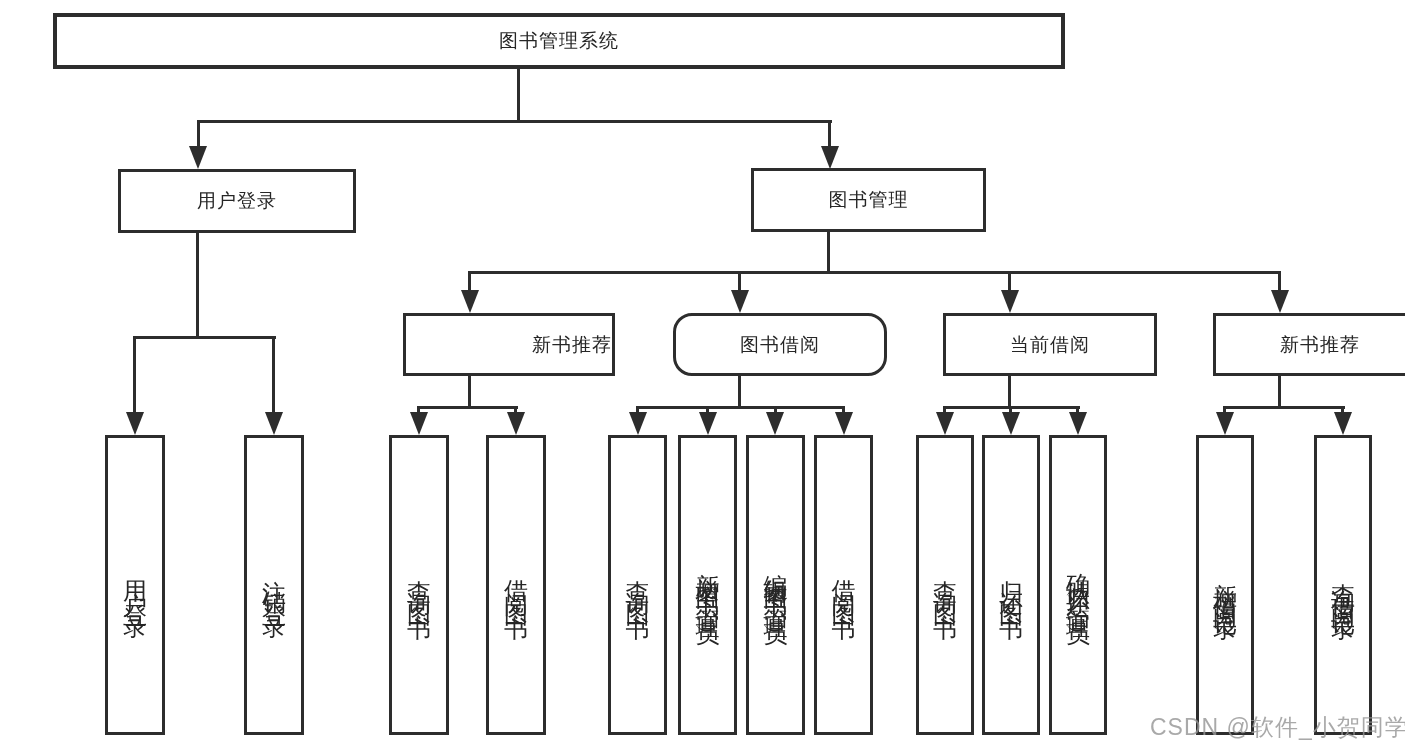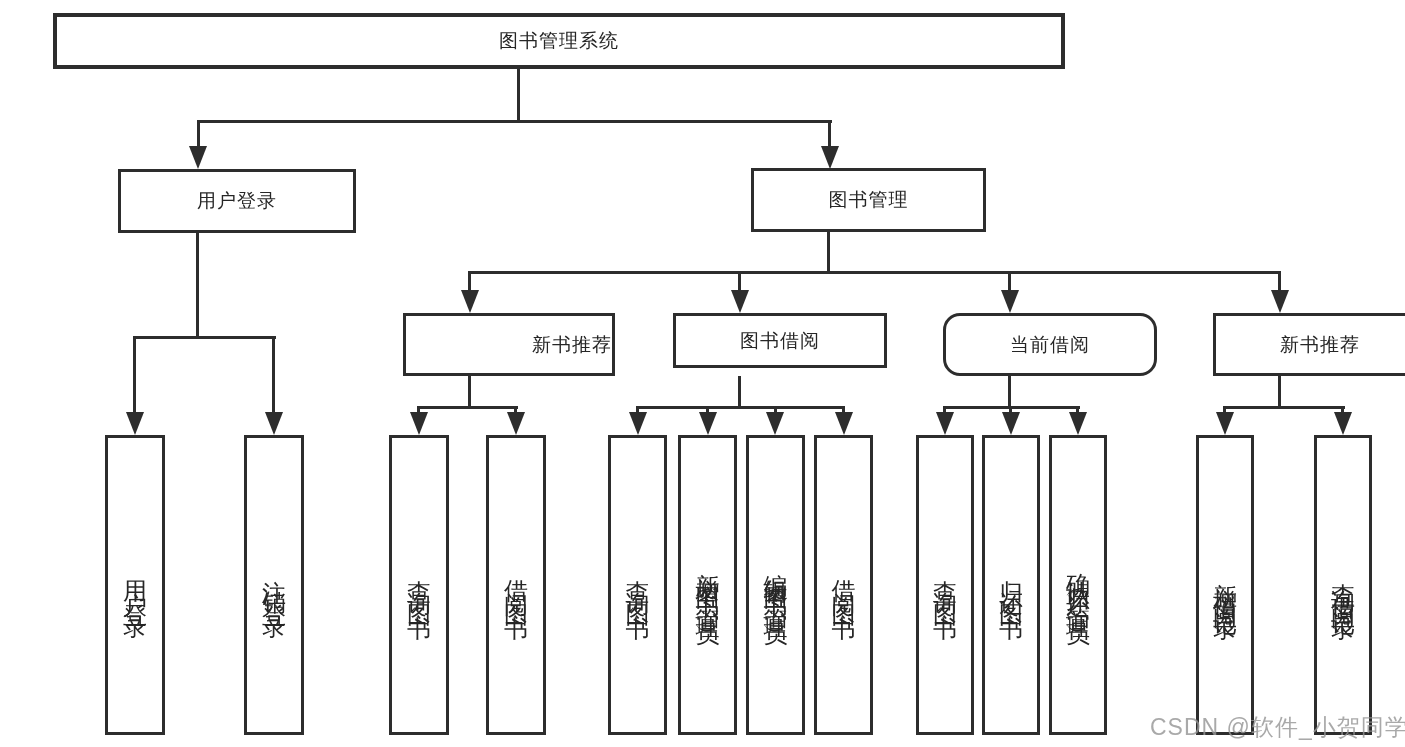--- a/index.html
+++ b/index.html
@@ -92,24 +92,24 @@
   <div class="vline" style="left:738px; top:271px; height:26px;"></div>
   <div class="arrow" style="left:731px; top:290px;"></div>
   <div class="vline" style="left:1008px; top:271px; height:26px;"></div>
   <div class="arrow" style="left:1001px; top:290px;"></div>
   <div class="vline" style="left:1278px; top:271px; height:26px;"></div>
   <div class="arrow" style="left:1271px; top:290px;"></div>
 
   <div class="node h-node" style="left:363px; top:313px; width:212px; height:63px;justify-content:flex-end;">
     <span>新书推荐</span>
   </div>
-  <div class="node h-node" style="left:633px; top:313px; width:214px; height:55px;">
+  <div class="node h-node" style="left:633px; top:313px; width:214px; height:63px;border-radius:19px;">
     <span>图书借阅</span>
   </div>
-  <div class="node h-node" style="left:903px; top:313px; width:214px; height:63px;border-radius:17px;">
+  <div class="node h-node" style="left:903px; top:313px; width:214px; height:63px;">
     <span>当前借阅</span>
   </div>
   <div class="node h-node" style="left:1173px; top:313px; width:214px; height:63px;">
     <span>新书推荐</span>
   </div>
 
   <div class="vline" style="left:468px; top:376px; height:30px;"></div>
   <div class="vline" style="left:738px; top:376px; height:30px;"></div>
   <div class="vline" style="left:1008px; top:376px; height:30px;"></div>
   <div class="vline" style="left:1278px; top:376px; height:30px;"></div>

